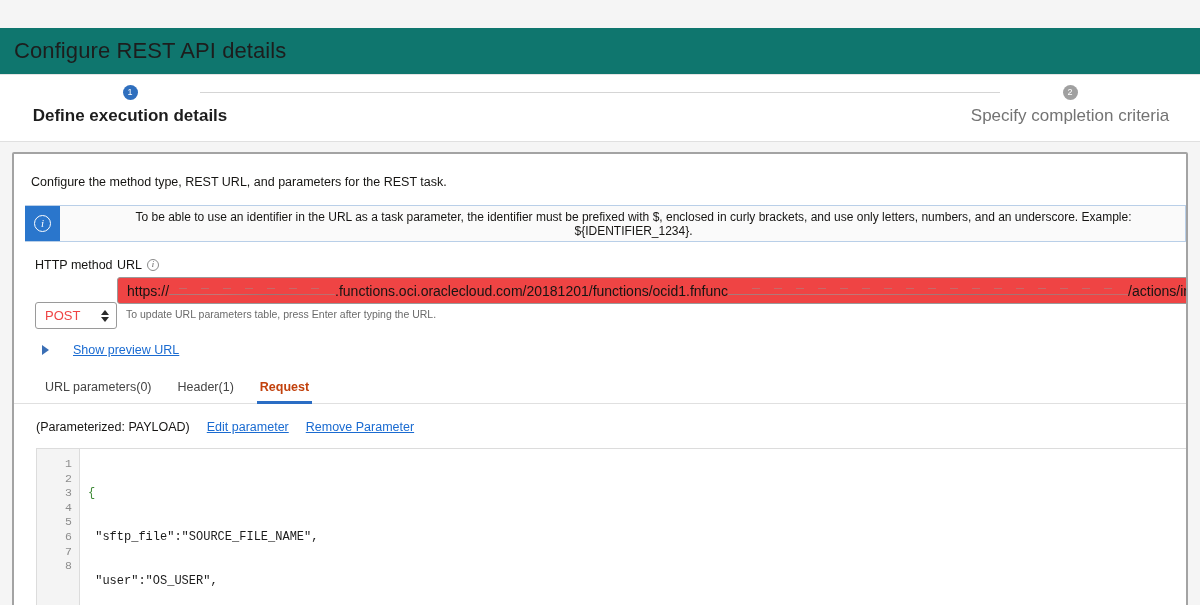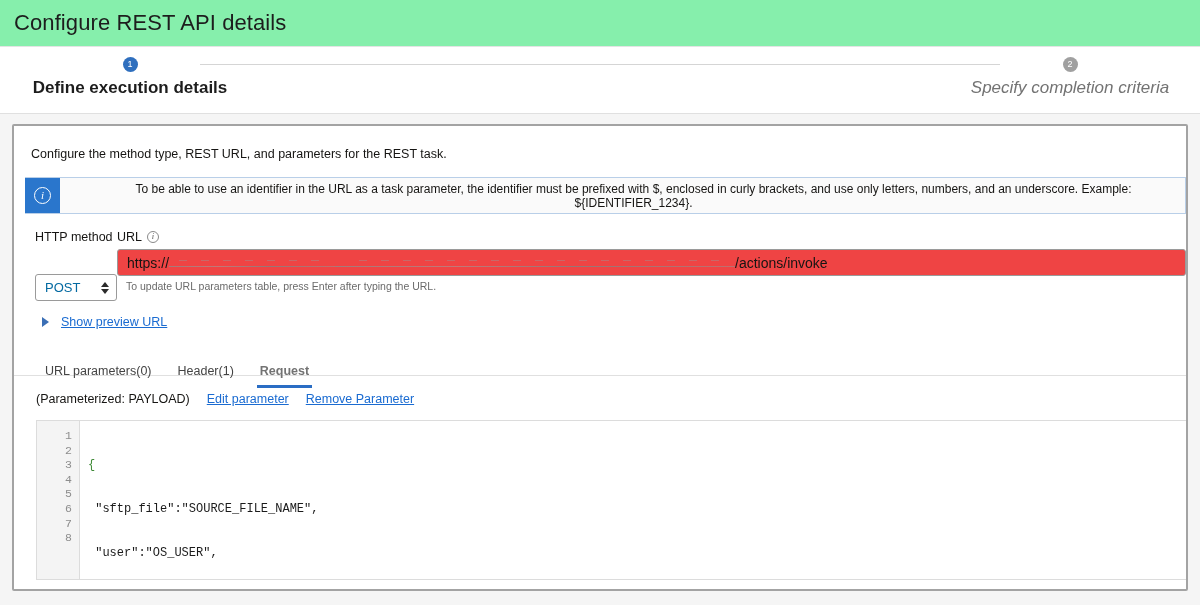--- a/index.html
+++ b/index.html
@@ -8,25 +8,26 @@
     width: 1200px; height: 605px;
     overflow: hidden;
     background: #f5f5f5;
     font-family: "Liberation Sans", sans-serif;
     color: #161513;
   }
 
   
   .page-header {
     height: 47px;
-    background: #86efac;
+    background: #0f766e;
     border-bottom: 1px solid #e4e4e4;
     display: flex;
     align-items: center;
     padding-left: 14px;
+    margin-top: 28px;
   }
   .page-title {
     font-size: 22px;
     font-weight: 400;
     color: #1d1d1d;
     letter-spacing: 0.1px;
   }
 
   
   .stepper-wrap {
@@ -61,21 +62,21 @@
     line-height: 1;
   }
   .step.active .step-bubble { background: #2f6fbe; }
   .step.inactive .step-bubble { background: #a0a0a0; }
   .step-label {
     margin-top: 6px;
     font-size: 17px;
     white-space: nowrap;
   }
   .step.active .step-label { color: #1d1d1d; font-weight: bold; }
-  .step.inactive .step-label { color: #737373; font-weight: normal; font-style: italic; }
+  .step.inactive .step-label { color: #737373; font-weight: normal; }
   .step-line {
     flex: 1 1 auto;
     height: 1px;
     background: #d5d5d5;
     margin-top: 7px;
   }
 
   
   .card {
     margin: 10px 12px 0 12px;
@@ -166,21 +167,21 @@
   .select-box {
     height: 27px;
     border: 1px solid #9a9a9a;
     border-radius: 3px;
     background: #fff;
     display: flex;
     align-items: center;
     justify-content: space-between;
     padding: 0 7px 0 9px;
     font-size: 13px;
-    color: #0369a1;
+    color: #ef4444;
     margin-top: 29px;
   }
   .stepper-arrows {
     display: flex;
     flex-direction: column;
     align-items: center;
     gap: 2px;
     line-height: 0;
   }
   .arrow-up, .arrow-dn {
@@ -231,21 +232,21 @@
   .url-hint {
     font-size: 10.5px;
     color: #6b6b6b;
     padding: 4px 0 0 9px;
   }
 
   
   .preview-row {
     display: flex;
     align-items: center;
-    gap: 12px;
+    gap: 24px;
     padding: 14px 0 0 28px;
   }
   .chevron-right {
     width: 0; height: 0;
     border-top: 5px solid transparent;
     border-bottom: 5px solid transparent;
     border-left: 7px solid #3b6fb5;
   }
   .preview-link {
     font-size: 12.5px;
@@ -263,24 +264,24 @@
     border-bottom: 1px solid #e0e0e0;
     margin-top: 8px;
   }
   .tab {
     font-size: 12.5px;
     color: #444444;
     padding: 0 3px 7px 3px;
     border-bottom: 3px solid transparent;
     cursor: pointer;
     position: relative;
-    top: 13px;
+    top: 1px;
   }
   .tab.active {
-    color: #737373;
+    color: #c2410c;
     font-weight: bold;
     border-bottom-color: #2a6dc4;
   }
 
   
   .param-row {
     display: flex;
     align-items: center;
     gap: 17px;
     padding: 16px 0 0 22px;
@@ -377,20 +378,21 @@
     </div>
 
     <div class="field-url">
       <div class="field-label">
         <span>URL</span>
         <span class="label-info-glyph">i</span>
       </div>
       <div class="url-input">
         <span>https://</span>
           <span class="url-redacted" style="width:166px;height:16px;"></span>
+          <span>.functions.oci.oraclecloud.com/20181201/functions/ocid1.fnfunc</span>
           <span class="url-redacted" style="width:400px;height:16px;"></span>
           <span>/actions/invoke</span>
       </div>
       <div class="url-hint">To update URL parameters table, press Enter after typing the URL.</div>
     </div>
   </div>
 
   <div class="preview-row">
     <span class="chevron-right"></span>
     <span class="preview-link">Show preview URL</span>

